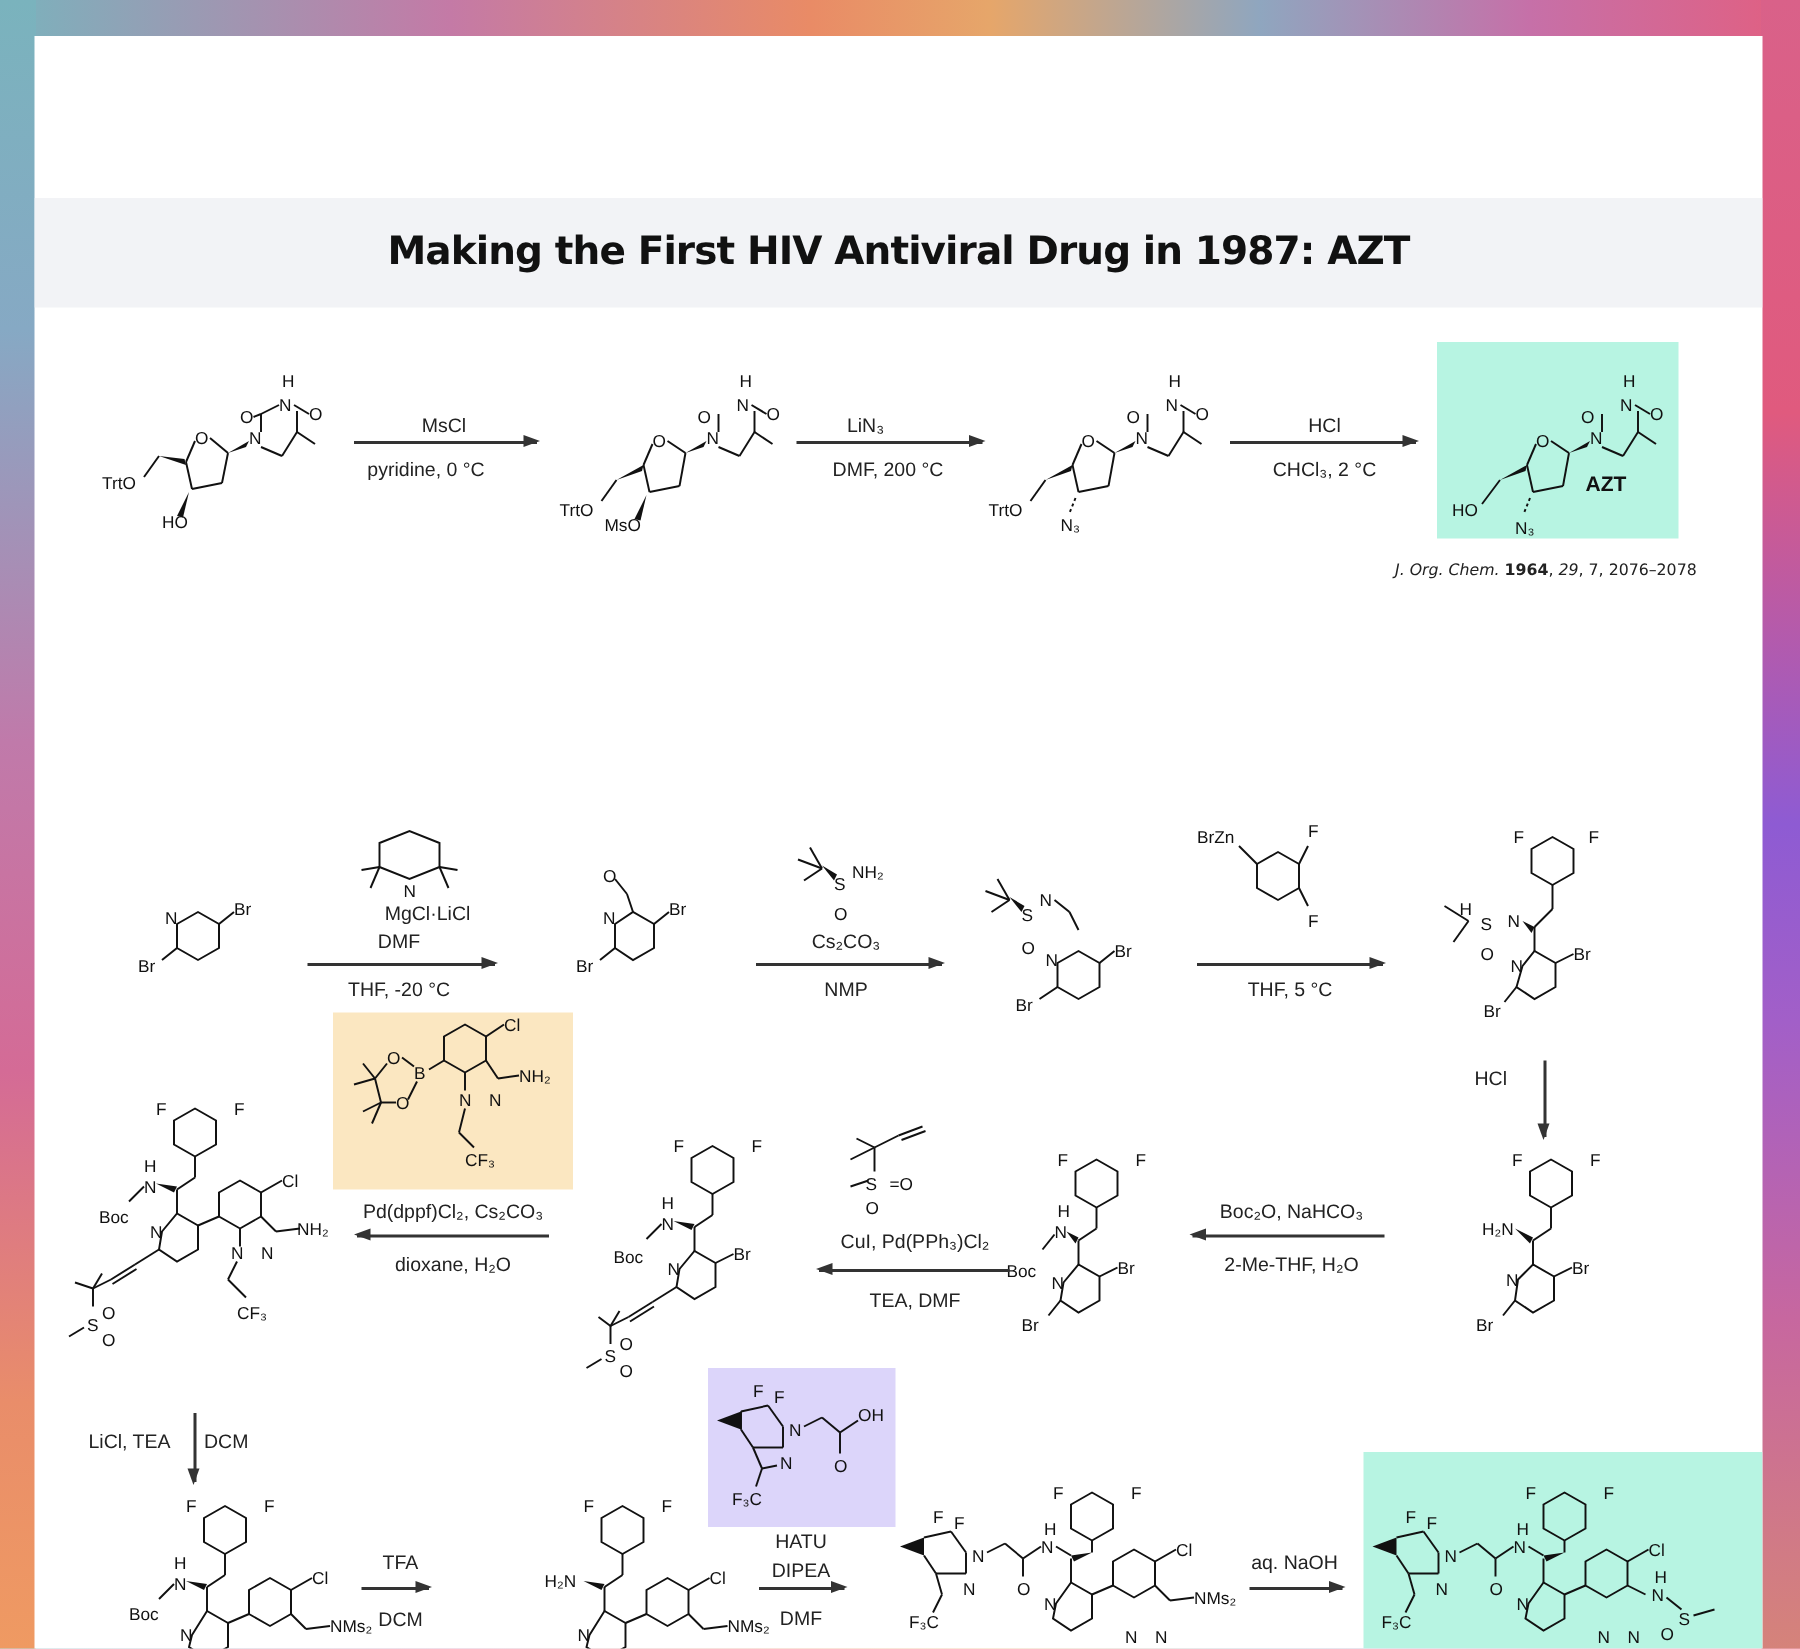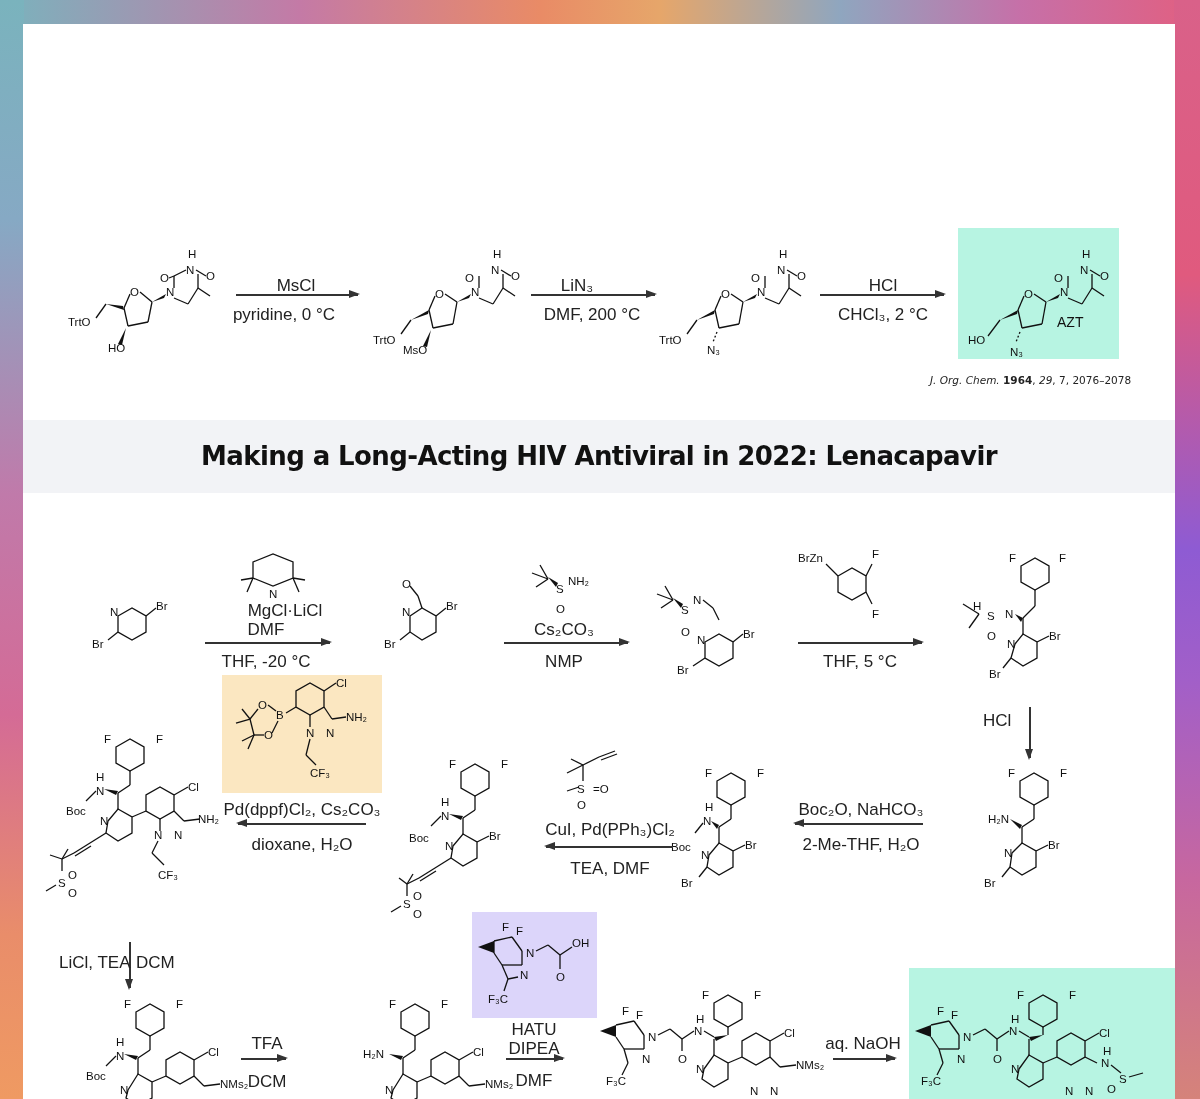--- a/index.html
+++ b/index.html
@@ -27,21 +27,21 @@
     font-family: "DejaVu Sans", sans-serif; font-weight: bold; font-size: 48px;
     letter-spacing: -1px; color: #0b0b0b;
   }
   .banner {
     position: absolute; left: 0; width: 100%; background: #f2f3f6;
     text-align: center; font-family: "DejaVu Sans", sans-serif; font-weight: bold;
     font-size: 26px; letter-spacing: -0.6px; color: #111;
   }
   .banner1 { top: 108px; height: 73px; line-height: 72px; }
   .banner2 { top: 396px; height: 73px; line-height: 72px; }
-  .lbl { position: absolute; font-size: 17px; color: #222; white-space: nowrap; }
+  .lbl { position: absolute; font-size: 13px; color: #222; white-space: nowrap; }
   .lbl.c { transform: translateX(-50%); text-align: center; }
   .arrow { position: absolute; height: 1.5px; background: #333; }
   .arrow.r::after {
     content: ""; position: absolute; right: -2px; top: -4px;
     border-left: 11px solid #333; border-top: 4.5px solid transparent; border-bottom: 4.5px solid transparent;
   }
   .arrow.l::before {
     content: ""; position: absolute; left: -2px; top: -4px;
     border-right: 11px solid #333; border-top: 4.5px solid transparent; border-bottom: 4.5px solid transparent;
   }
@@ -52,30 +52,31 @@
   }
   .hl { position: absolute; }
   .hl-green { background: #b7f4e2; }
   .hl-yellow { background: #fbe7c1; }
   .hl-purple { background: #dcd5fa; }
   svg.mol { position: absolute; overflow: visible; }
   svg.mol line, svg.mol polyline, svg.mol polygon.r { stroke: #111; stroke-width: 1.3; fill: none; }
   svg.mol text { font-family: "Liberation Sans", sans-serif; font-size: 11.5px; fill: #111; }
   svg.mol polygon.w { fill: #111; stroke: none; }
   .cite { position: absolute; font-size: 10.5px; color: #222; font-family: "DejaVu Sans", sans-serif; }
-  .azt-label { position: absolute; font-weight: normal; font-size: 14px; color: #111; }
+  .azt-label { position: absolute; font-weight: bold; font-size: 14px; color: #111; }
 </style>
 </head>
 <body>
 
 <div class="bg-left"></div>
 <div class="bg-right"></div>
 
 <div class="card">
 
+  <div class="banner banner1">Making the First HIV Antiviral Drug in 1987: AZT</div>
 
   <svg class="mol" style="left:45px;top:220px" width="150" height="110">
     <text x="0" y="82">TrtO</text>
     <line x1="28" y1="74" x2="38" y2="60"></line>
       <polygon class="w" points="38,60 56,66 55,62"></polygon>
     <line x1="56" y1="64" x2="62" y2="50"></line>
       <text x="62" y="52">O</text>
     <line x1="72" y1="48" x2="84" y2="58"></line>
     <line x1="56" y1="64" x2="60" y2="82"></line>
       <line x1="60" y1="82" x2="80" y2="78"></line>
@@ -191,21 +192,20 @@
   <div class="azt-label" style="left:1034px;top:290px">AZT</div>
 
   <div class="cite" style="left:907px;top:350px">
     <i>J. Org. Chem.</i>
     <b>1964</b>,
     <i>29</i>,
     <span>7</span>,
     <span>2076–2078</span>
   </div>
 
-  <div class="banner banner2">Making a Long-Acting HIV Antiviral in 2022: Lenacapavir</div>
 
   <svg class="mol" style="left:65px;top:570px" width="90" height="70">
     <text x="22" y="22">N</text>
     <polygon class="r" points="30,22 44,14 58,22 58,38 44,46 30,38"></polygon>
     <line x1="58" y1="22" x2="68" y2="14"></line>
       <text x="68" y="16">Br</text>
     <line x1="30" y1="38" x2="20" y2="46"></line>
       <text x="4" y="54">Br</text>
   </svg>
 

